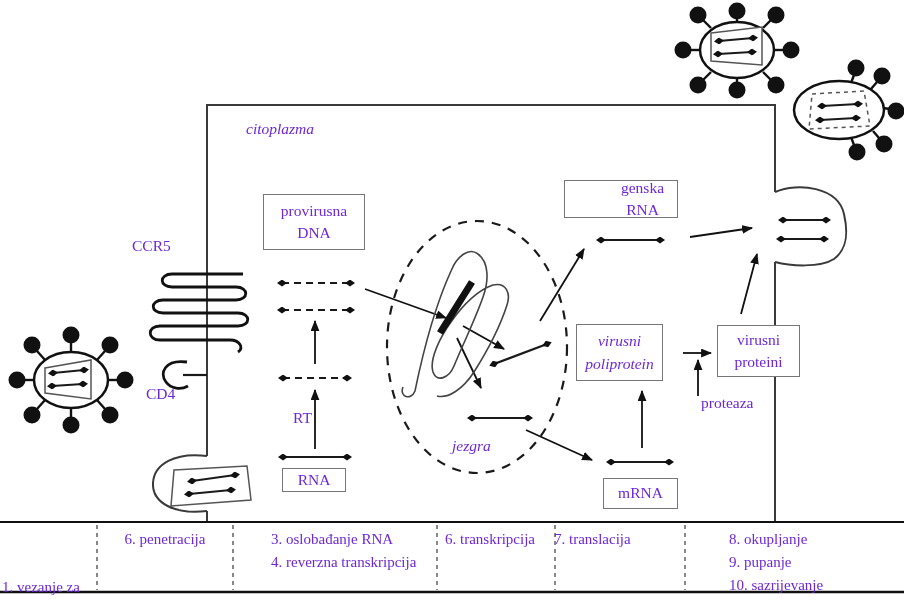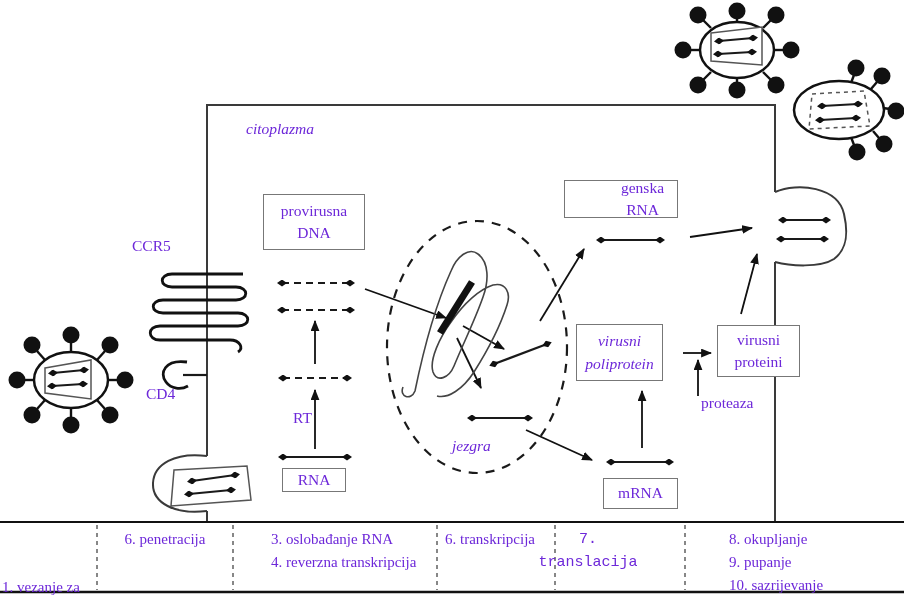--- a/index.html
+++ b/index.html
@@ -206,21 +206,21 @@
 <div class="cell" style="left:99px;width:132px;text-align:center;">
   <div>6. penetracija</div>
 </div>
 <div class="cell" style="left:243px;width:192px;margin-left:28px;">
   <div>3. oslobađanje RNA</div>
   <div>4. reverzna transkripcija</div>
 </div>
 <div class="cell" style="left:445px;width:108px;">
   <div>6. transkripcija</div>
 </div>
-<div class="cell" style="left:525px;width:126px;text-align:center;font-family:Liberation Mono, monospace;">
+<div class="cell" style="left:554px;width:126px;text-align:left;">
   <div>7. translacija</div>
 </div>
 <div class="cell" style="left:693px;width:205px;margin-left:36px;">
   <div>8. okupljanje</div>
   <div>9. pupanje</div>
   <div>10. sazrijevanje</div>
 </div>
 
 </div>
 

